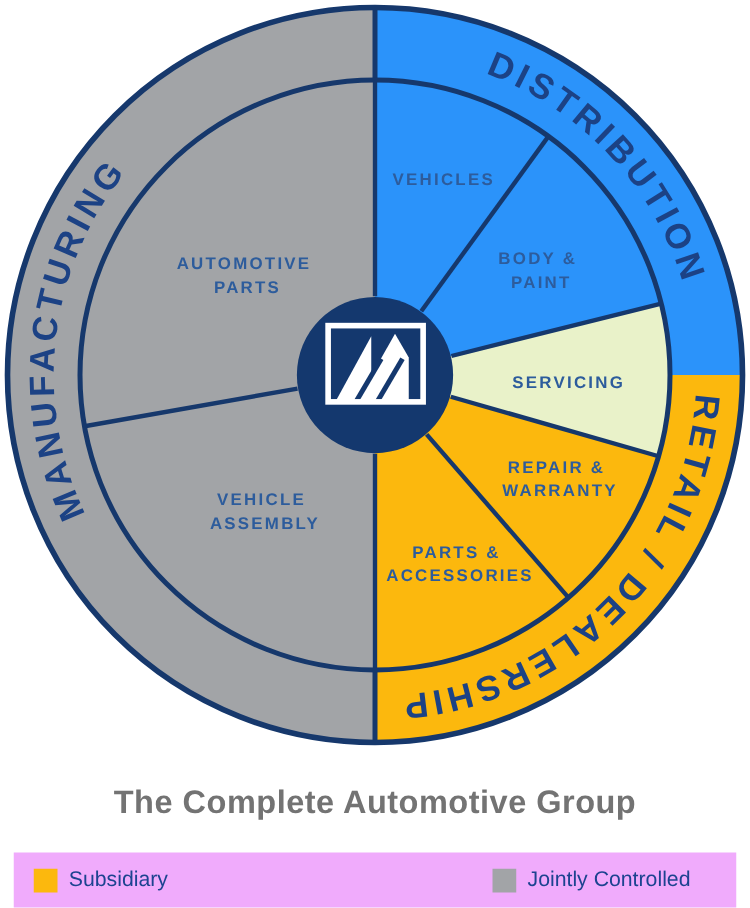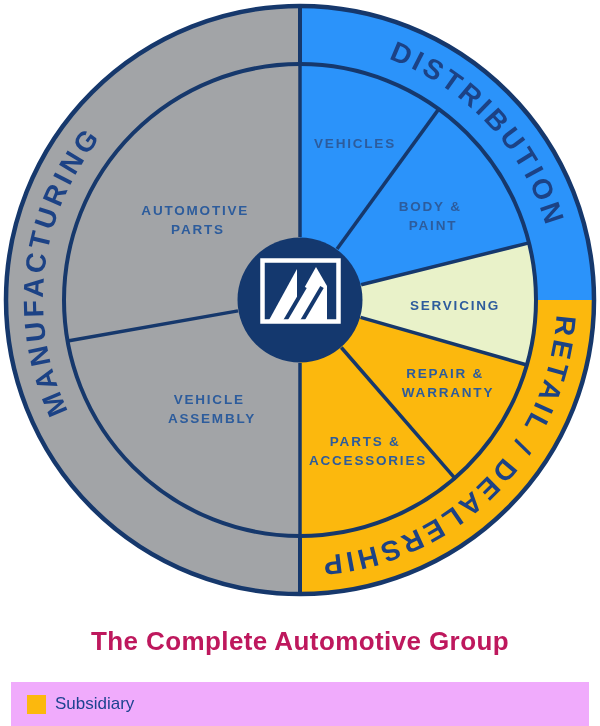--- a/index.html
+++ b/index.html
@@ -12,21 +12,21 @@
     font-family:"Liberation Sans", sans-serif;
     font-weight:bold;font-size:28px;letter-spacing:3.5px;fill:#1C4285;
   }
   .sector-label{
     font-family:"Liberation Sans", sans-serif;
     font-weight:bold;font-size:13.5px;letter-spacing:1.8px;fill:#2D5C9C;
     text-anchor:middle;
   }
   .page-title{
     position:absolute;top:626px;left:0;width:600px;text-align:center;
-    font-size:26px;font-weight:bold;color:#be185d;letter-spacing:0.4px;
+    font-size:26px;font-weight:bold;color:#737373;letter-spacing:0.4px;
   }
   .legend-bar{
     position:absolute;left:11px;top:682px;width:578px;height:44px;
     background:#f0abfc;
   }
   .legend-item{position:absolute;top:0;height:100%;display:flex;align-items:center;gap:9px;}
   .legend-item.i0{left:16px;}
   .legend-item.i1{left:207px;}
   .legend-item.i2{left:383px;}
   .swatch{width:19px;height:19px;flex:0 0 auto;}
@@ -123,13 +123,17 @@
 </svg>
 </div>
 
 <div class="page-title">The Complete Automotive Group</div>
 
 <div class="legend-bar">
   <div class="legend-item i0">
     <span class="swatch" style="background: rgb(252, 184, 13);"></span>
     <span class="legend-label">Subsidiary</span>
   </div>
+  <div class="legend-item i2">
+    <span class="swatch" style="background: rgb(162, 164, 167);"></span>
+    <span class="legend-label">Jointly Controlled</span>
+  </div>
 </div>
 
 </body></html>

